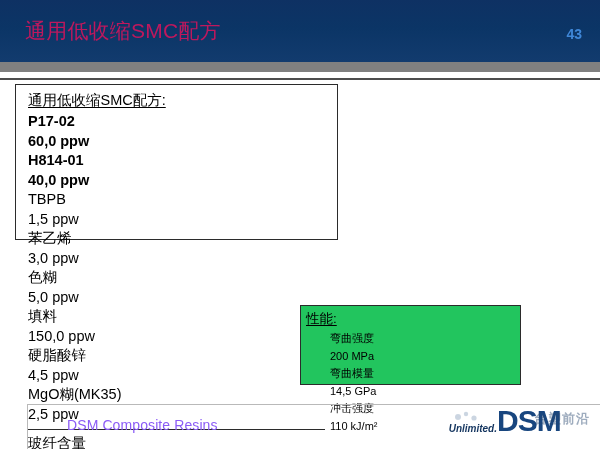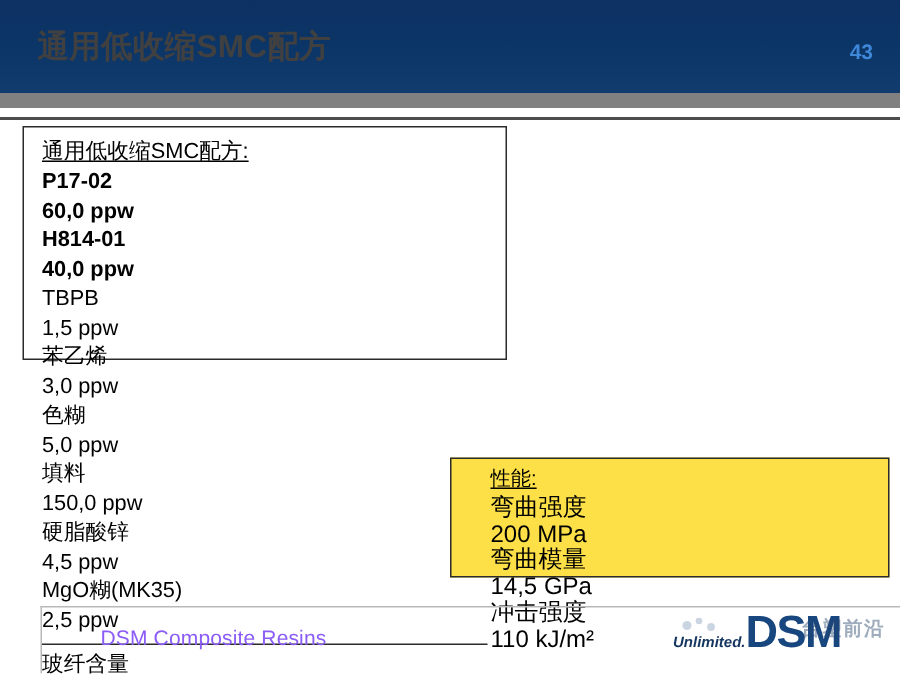--- a/index.html
+++ b/index.html
@@ -20,22 +20,22 @@
   #header-band {
     position: absolute;
     left: 0; top: 0;
     width: 600px; height: 62px;
     background: linear-gradient(180deg, #0e3163 0%, #0b3566 45%, #123b6e 100%);
   }
   #slide-title {
     position: absolute;
     left: 25px; top: 17px;
     font-size: 21px;
-    font-weight: bold;
-    color: #404040;
+    font-weight: normal;
+    color: #be185d;
     letter-spacing: .2px;
     white-space: nowrap;
   }
   #page-number {
     position: absolute;
     right: 18px; top: 26px;
     font-size: 14px;
     font-weight: bold;
     color: #3f87d8;
   }
@@ -85,30 +85,31 @@
   #formula-divider {
     border: 0;
     border-top: 1.6px solid #2b2b2b;
     margin: 5px 0 4px 0;
   }
 
   
   #properties-box {
     position: absolute;
     left: 300px; top: 305px;
-    width: 293px; height: 80px;
+    width: 221px; height: 80px;
     border: 1.4px solid #2b2b2b;
-    background: #fde047;
+    background: #22c55e;
     box-sizing: border-box;
-    padding: 4px 10px 0 26px;
+    padding: 4px 10px 0 5px;
   }
   #properties-box .box-heading { font-size: 13.5px; }
   #properties-box .row {
-    font-size: 16px;
+    font-size: 11px;
     line-height: 17.5px;
+    margin-left: 24px;
   }
 
   
   #footer-rule {
     position: absolute;
     left: 27px; top: 404px;
     width: 573px; height: 1px;
     background: #b9b9b9;
   }
   #footer-left-rule {

